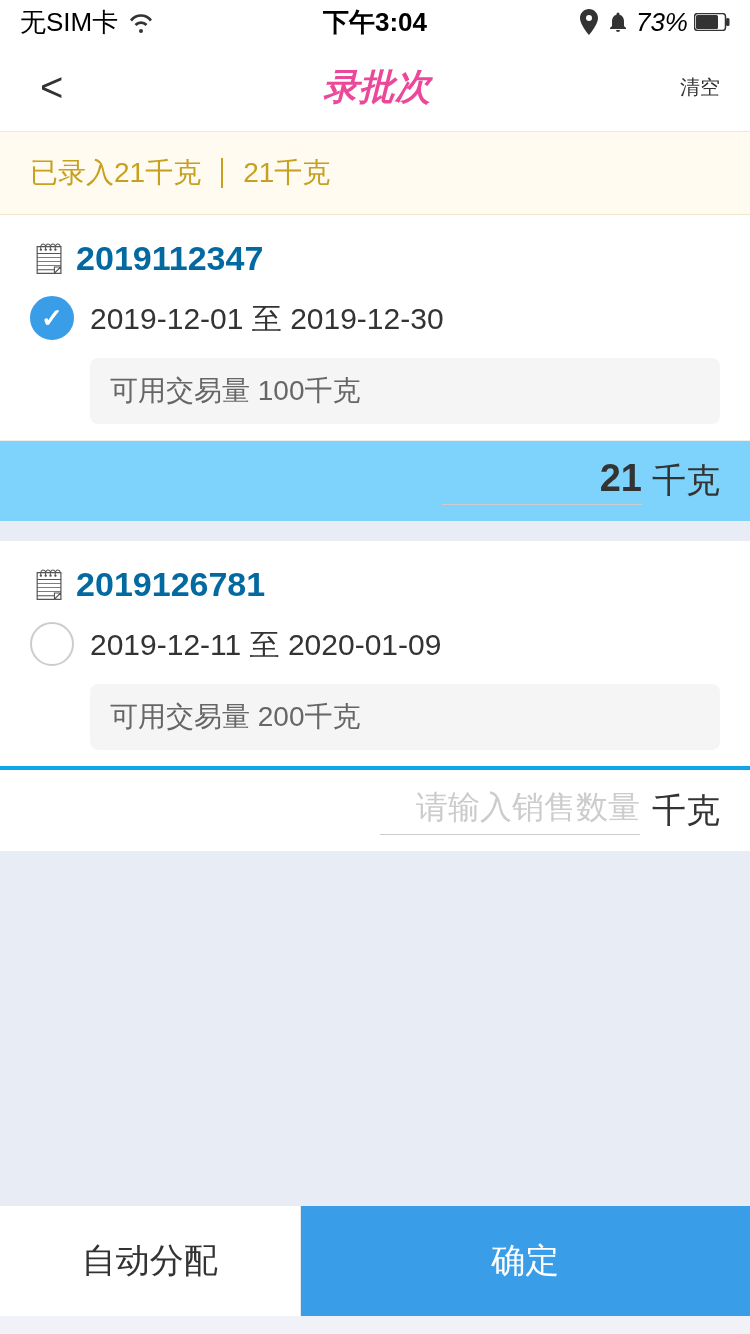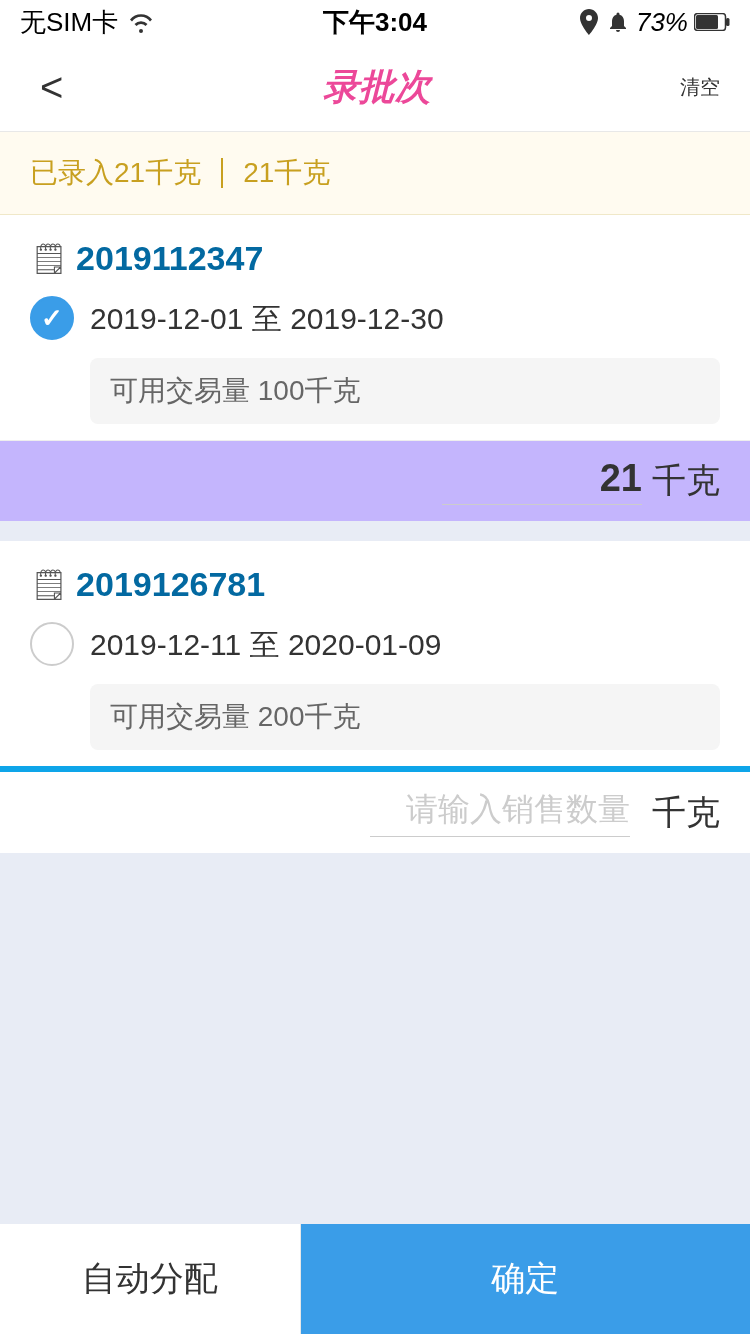--- a/index.html
+++ b/index.html
@@ -150,21 +150,21 @@
       margin: 10px 30px 16px 90px;
       background: #f5f5f5;
       border-radius: 8px;
       padding: 14px 20px;
       font-size: 28px;
       color: #666;
     }
 
     
     .amount-row {
-      background: #c4b5fd;
+      background: #7dd3fc;
       padding: 16px 30px 16px 30px;
       display: flex;
       align-items: center;
       justify-content: flex-end;
       gap: 10px;
       border-top: 1px solid #eee;
     }
     .amount-value {
       font-size: 38px;
       font-weight: 600;
@@ -191,22 +191,22 @@
       background: #e8ecf5;
     }
 
     
     .input-row {
       background: #fff;
       padding: 16px 30px;
       display: flex;
       align-items: center;
       justify-content: flex-end;
-      gap: 22px;
-      border-top: 6px solid #0ea5e9;
+      gap: 12px;
+      border-top: 4px solid #0ea5e9;
     }
     .input-placeholder-text {
       font-size: 32px;
       color: #ccc;
     }
     .input-unit {
       font-size: 34px;
       color: #333;
       font-weight: 500;
     }
@@ -228,21 +228,21 @@
     }
 
     
     .footer {
       width: 750px;
       height: 110px;
       background: #fff;
       display: flex;
       align-items: center;
       position: fixed;
-      bottom: 0;
+      bottom: 18px;
       left: 0;
       margin-top: 48px;
     }
     .footer-auto {
       flex: 1;
       height: 100%;
       display: flex;
       align-items: center;
       justify-content: center;
       font-size: 34px;

